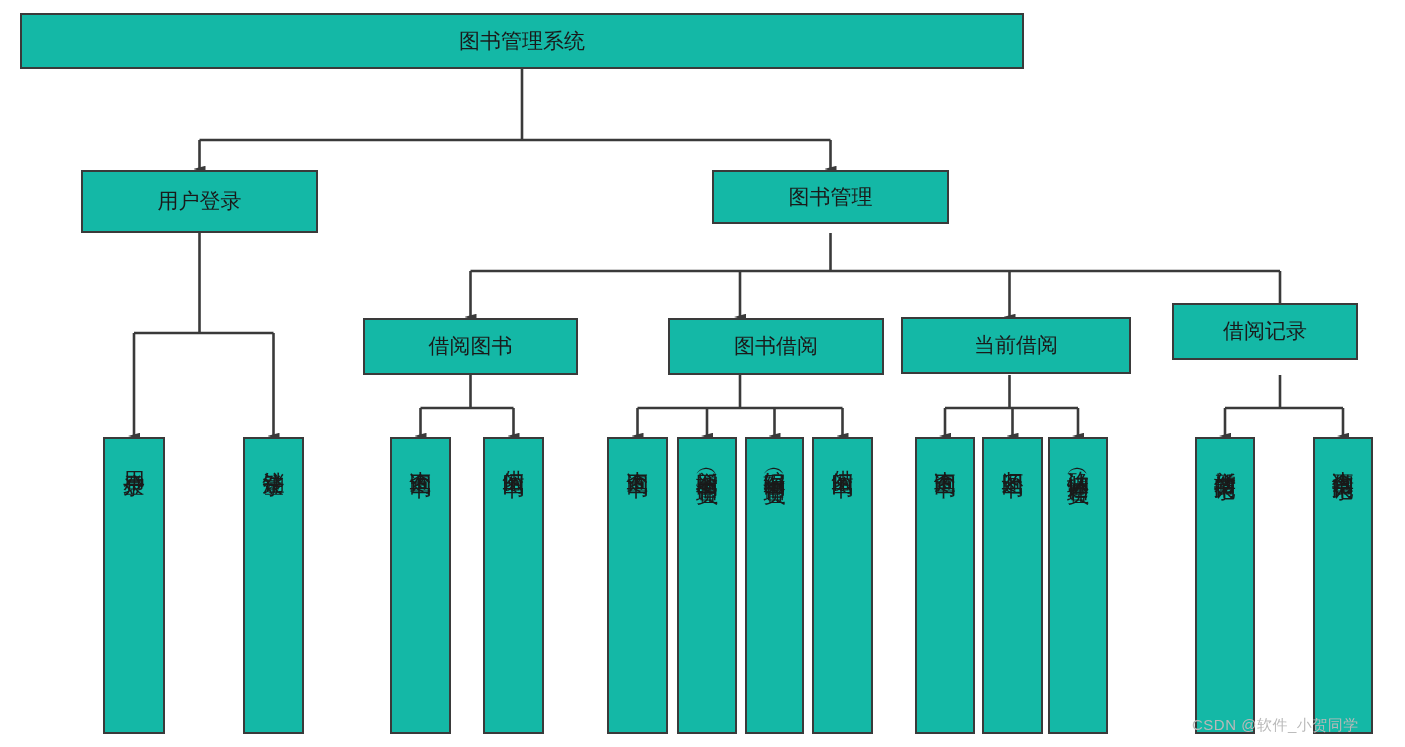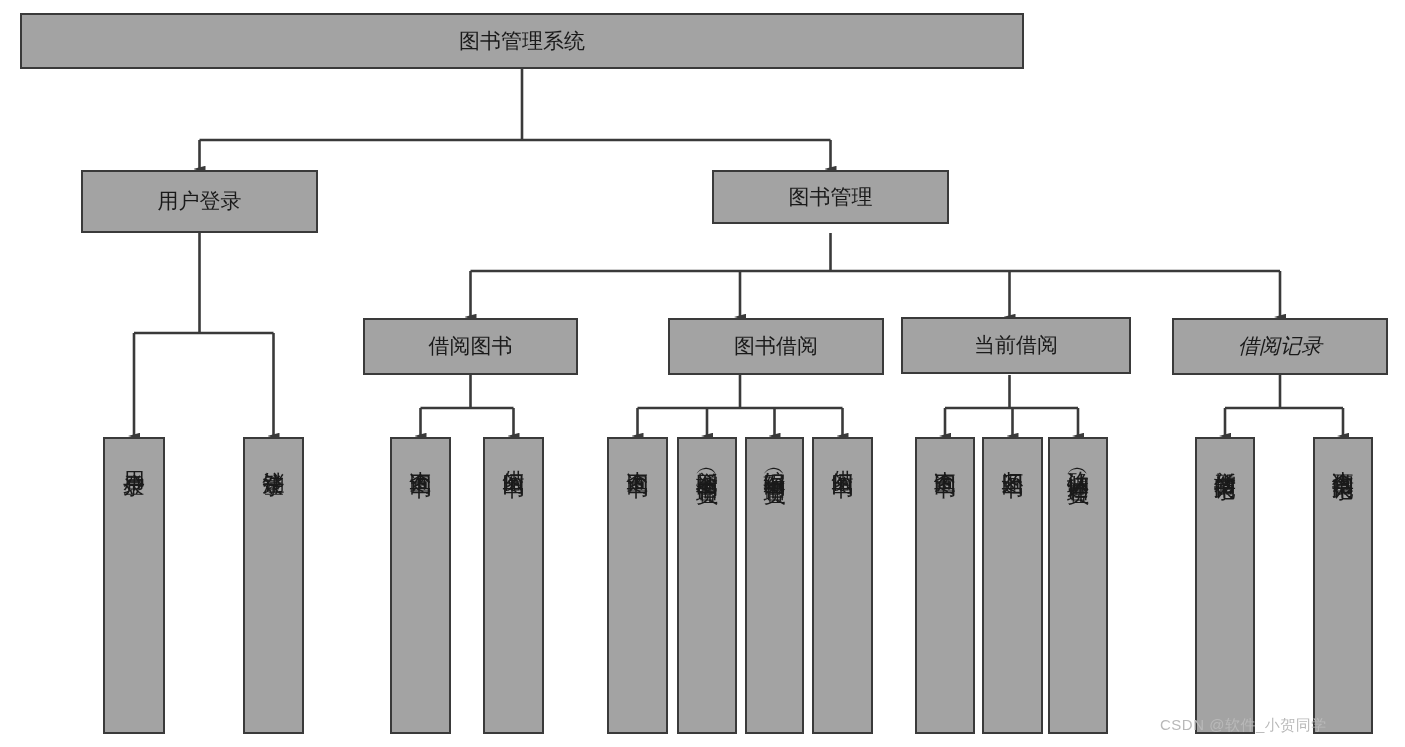--- a/index.html
+++ b/index.html
@@ -21,21 +21,21 @@
     position: absolute;
     left: 0;
     top: 0;
     width: 1405px;
     height: 747px;
     pointer-events: none;
   }
   .node {
     position: absolute;
     box-sizing: border-box;
-    background: #a3a3a3;
+    background: #14b8a6;
     border: 2px solid #3a3a3a;
     display: flex;
     align-items: center;
     justify-content: center;
     color: #1a1a1a;
   }
   .node .label {
     display: block;
     text-align: center;
     line-height: 1.18;
@@ -126,21 +126,21 @@
 
   <div class="node horiz" id="node-new-book-recommend" style="left: 363px; top: 318px; width: 215px; height: 57px;">
     <span class="label">借阅图书</span>
   </div>
   <div class="node horiz" id="node-book-borrow" style="left: 668px; top: 318px; width: 216px; height: 57px;">
     <span class="label">图书借阅</span>
   </div>
   <div class="node horiz" id="node-current-borrow" style="left: 901px; top: 317px; width: 230px; height: 57px;">
     <span class="label">当前借阅</span>
   </div>
-  <div class="node horiz" id="node-borrow-record" style="left: 1172px; top: 318px; width: 216px; height: 57px; font-style: italic;">
+  <div class="node horiz" id="node-borrow-record" style="left: 1172px; top: 303px; width: 186px; height: 57px;">
     <span class="label">借阅记录</span>
   </div>
 
   <div id="leaf-layer">
       <div class="node vert" id="n-leaf-user-login" style="left: 103px; top: 437px; width: 62px; height: 297px;">
         <span class="label">用户登录</span>
       </div>
       <div class="node vert" id="n-leaf-logout-login" style="left: 243px; top: 437px; width: 61px; height: 297px;">
         <span class="label">注销登录</span>
       </div>
@@ -172,14 +172,14 @@
         <span class="label">确认归还（管理员）</span>
       </div>
       <div class="node vert" id="n-leaf-add-record" style="left: 1195px; top: 437px; width: 60px; height: 297px;">
         <span class="label">新增借阅记录</span>
       </div>
       <div class="node vert" id="n-leaf-query-record" style="left: 1313px; top: 437px; width: 60px; height: 297px;">
         <span class="label">查询借阅记录</span>
       </div>
     </div>
 
-  <div class="watermark" id="watermark-el" style="left: 1160px; top: 716px;">CSDN @软件_小贺同学</div>
+  <div class="watermark" id="watermark-el" style="left: 1192px; top: 716px;">CSDN @软件_小贺同学</div>
 </div>
 
 </body></html>

